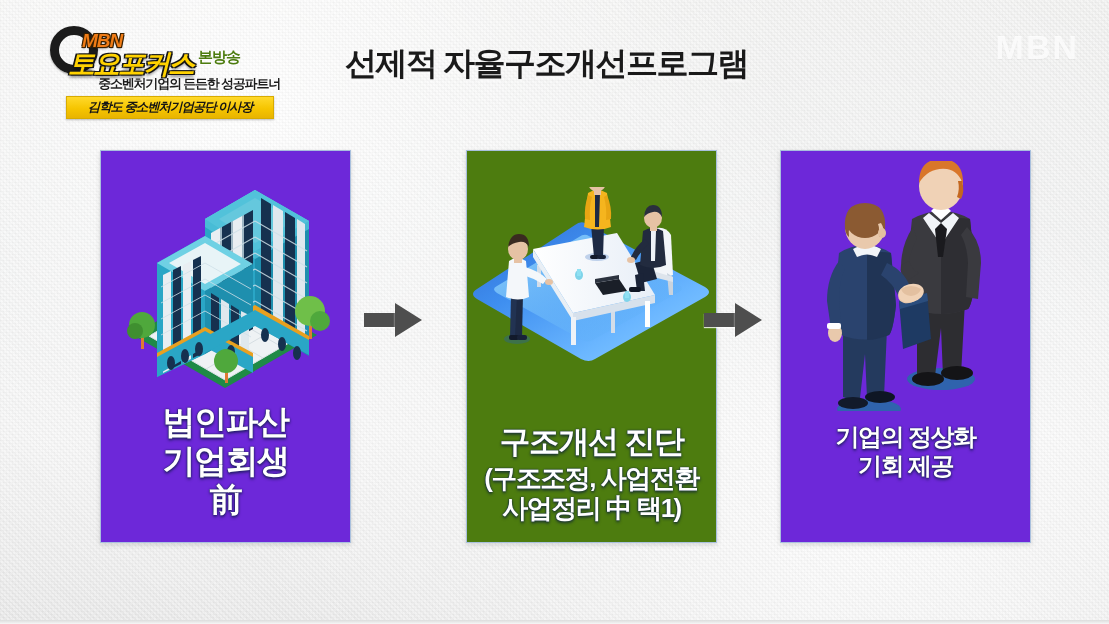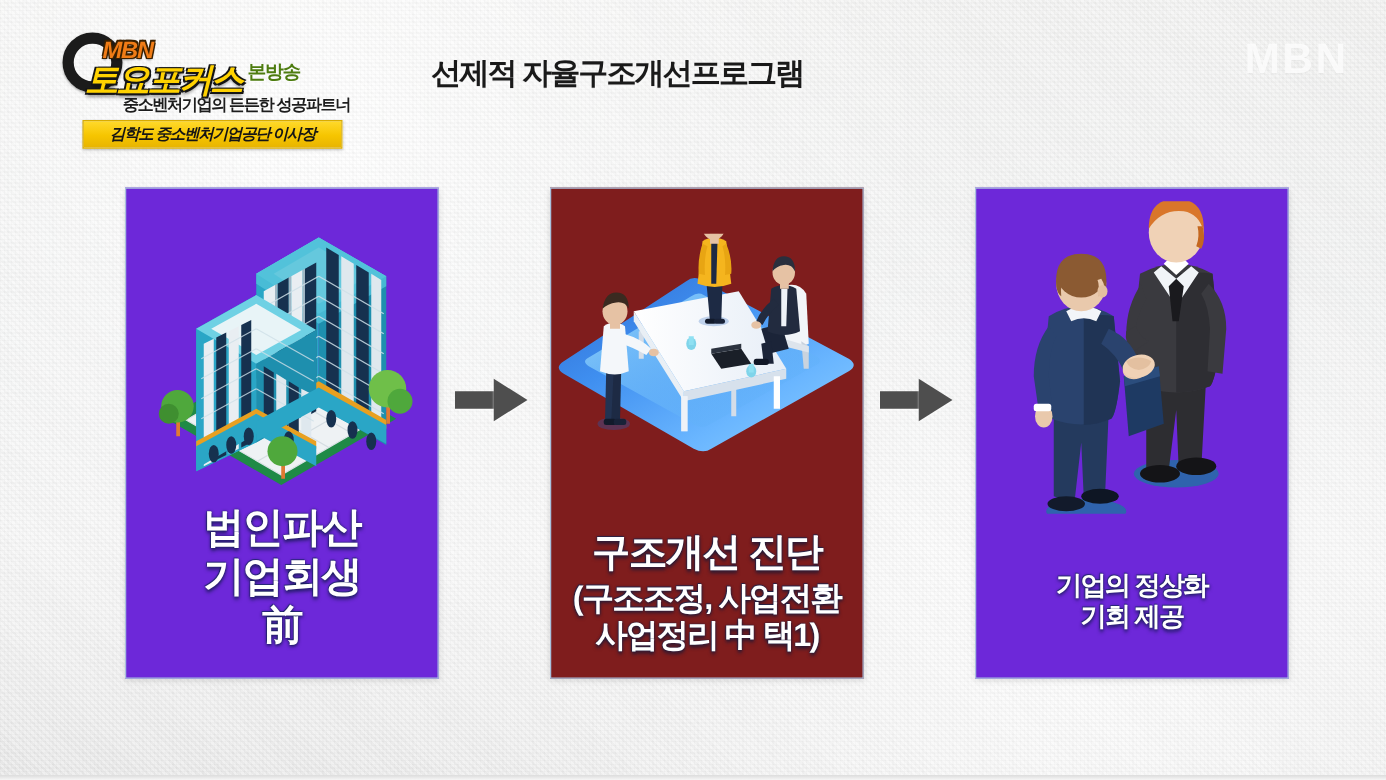--- a/index.html
+++ b/index.html
@@ -113,60 +113,61 @@
     letter-spacing:-1.1px;
     color:#151515;
     white-space:nowrap;
     font-style:italic;
   }
 
   
   #headline {
     position:absolute; left:345px; top:42px;
     width:520px;
-    font-size:24px; font-weight:bold;
+    font-size:32px; font-weight:bold;
     letter-spacing:-1.5px;
     color:#1a1a1a;
     text-shadow:0 2px 3px rgba(255,255,255,.9), 0 1px 0 rgba(0,0,0,.12);
     white-space:nowrap;
+    font-family:Liberation Serif, serif;
   }
 
   
   .panel {
     position:absolute;
     top:150px;
     width:249px;
     height:391px;
     background:#6d28d9;
     border:1px solid #a9c0dd;
     box-shadow:0 2px 5px rgba(0,0,0,.13);
     overflow:hidden;
   }
   #panel-1 { left:100px; }
-  #panel-2 { left:440px; background:#7f1d1d; }
+  #panel-2 { left:466px; background:#4d7c0f; }
   #panel-3 { left:780px; }
 
   .panel-caption {
     position:absolute;
     left:0; right:0;
     text-align:center;
     color:#ffffff;
     font-weight:bold;
     letter-spacing:-1.5px;
     line-height:1.18;
     text-shadow:
       0 0 2px rgba(10,30,70,.9),
       0 2px 3px rgba(8,25,60,.65),
       -0.5px -0.5px 0 rgba(20,45,95,.6);
     white-space:nowrap;
   }
   #cap-1 { bottom:22px; font-size:33px; }
   #cap-2 { bottom:18px; font-size:26px; }
   #cap-2 .cap-main { font-size:31px; display:block; margin-bottom:2px;}
-  #cap-3 { bottom:35px; font-size:21px; }
+  #cap-3 { bottom:62px; font-size:24px; }
   .cap-line { display:block; }
   .cap-hanja { display:block; }
 
   
   .arrow {
     position:absolute;
     top:303px;
     width:58px; height:34px;
   }
   #arrow-1 { left:364px; }

